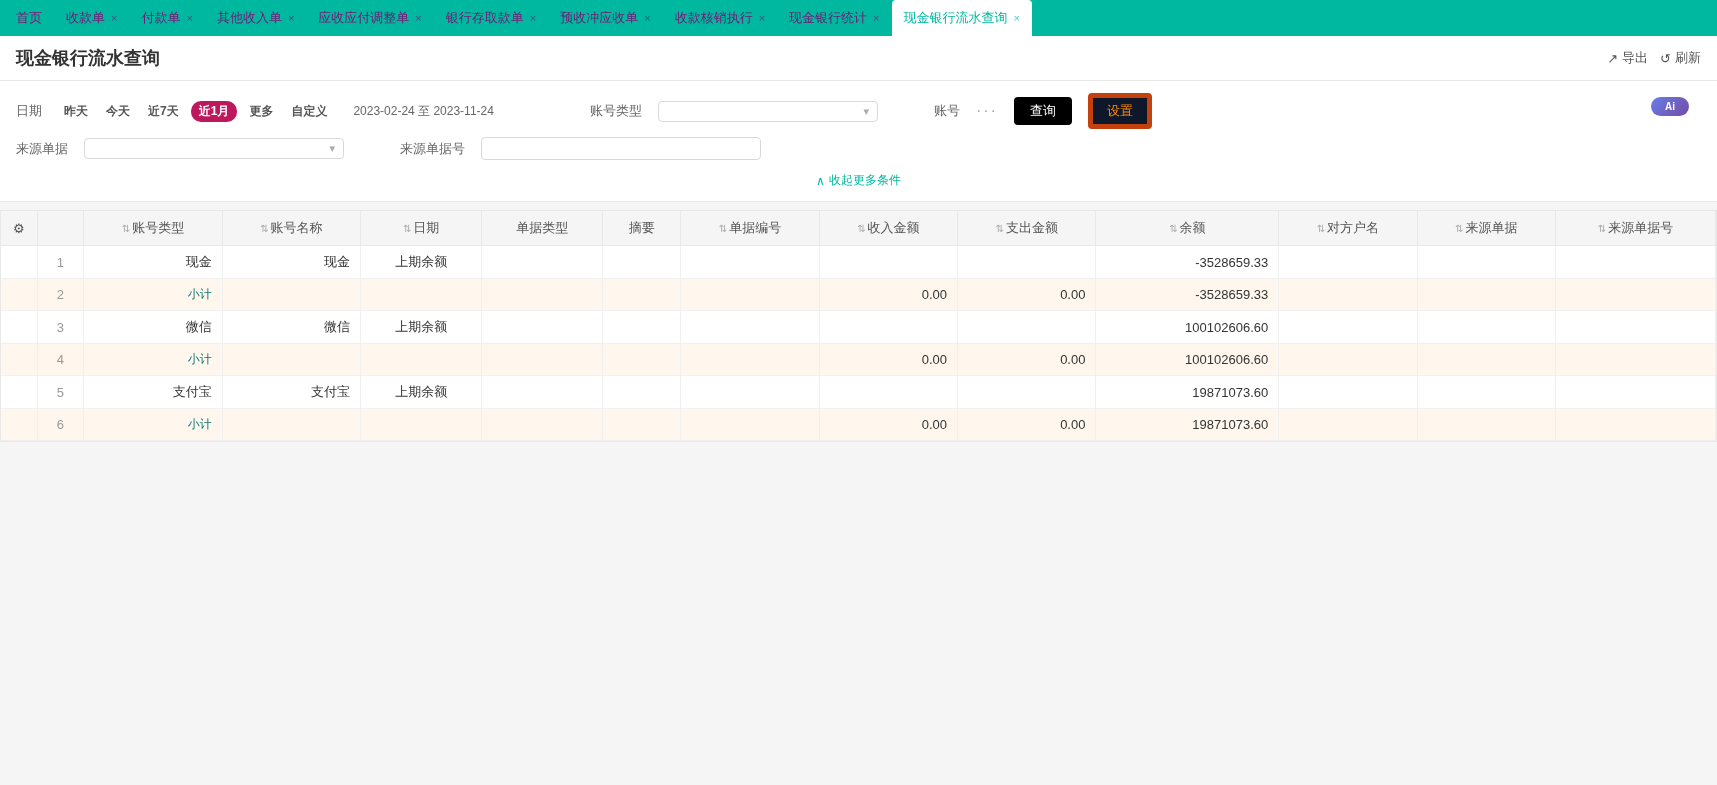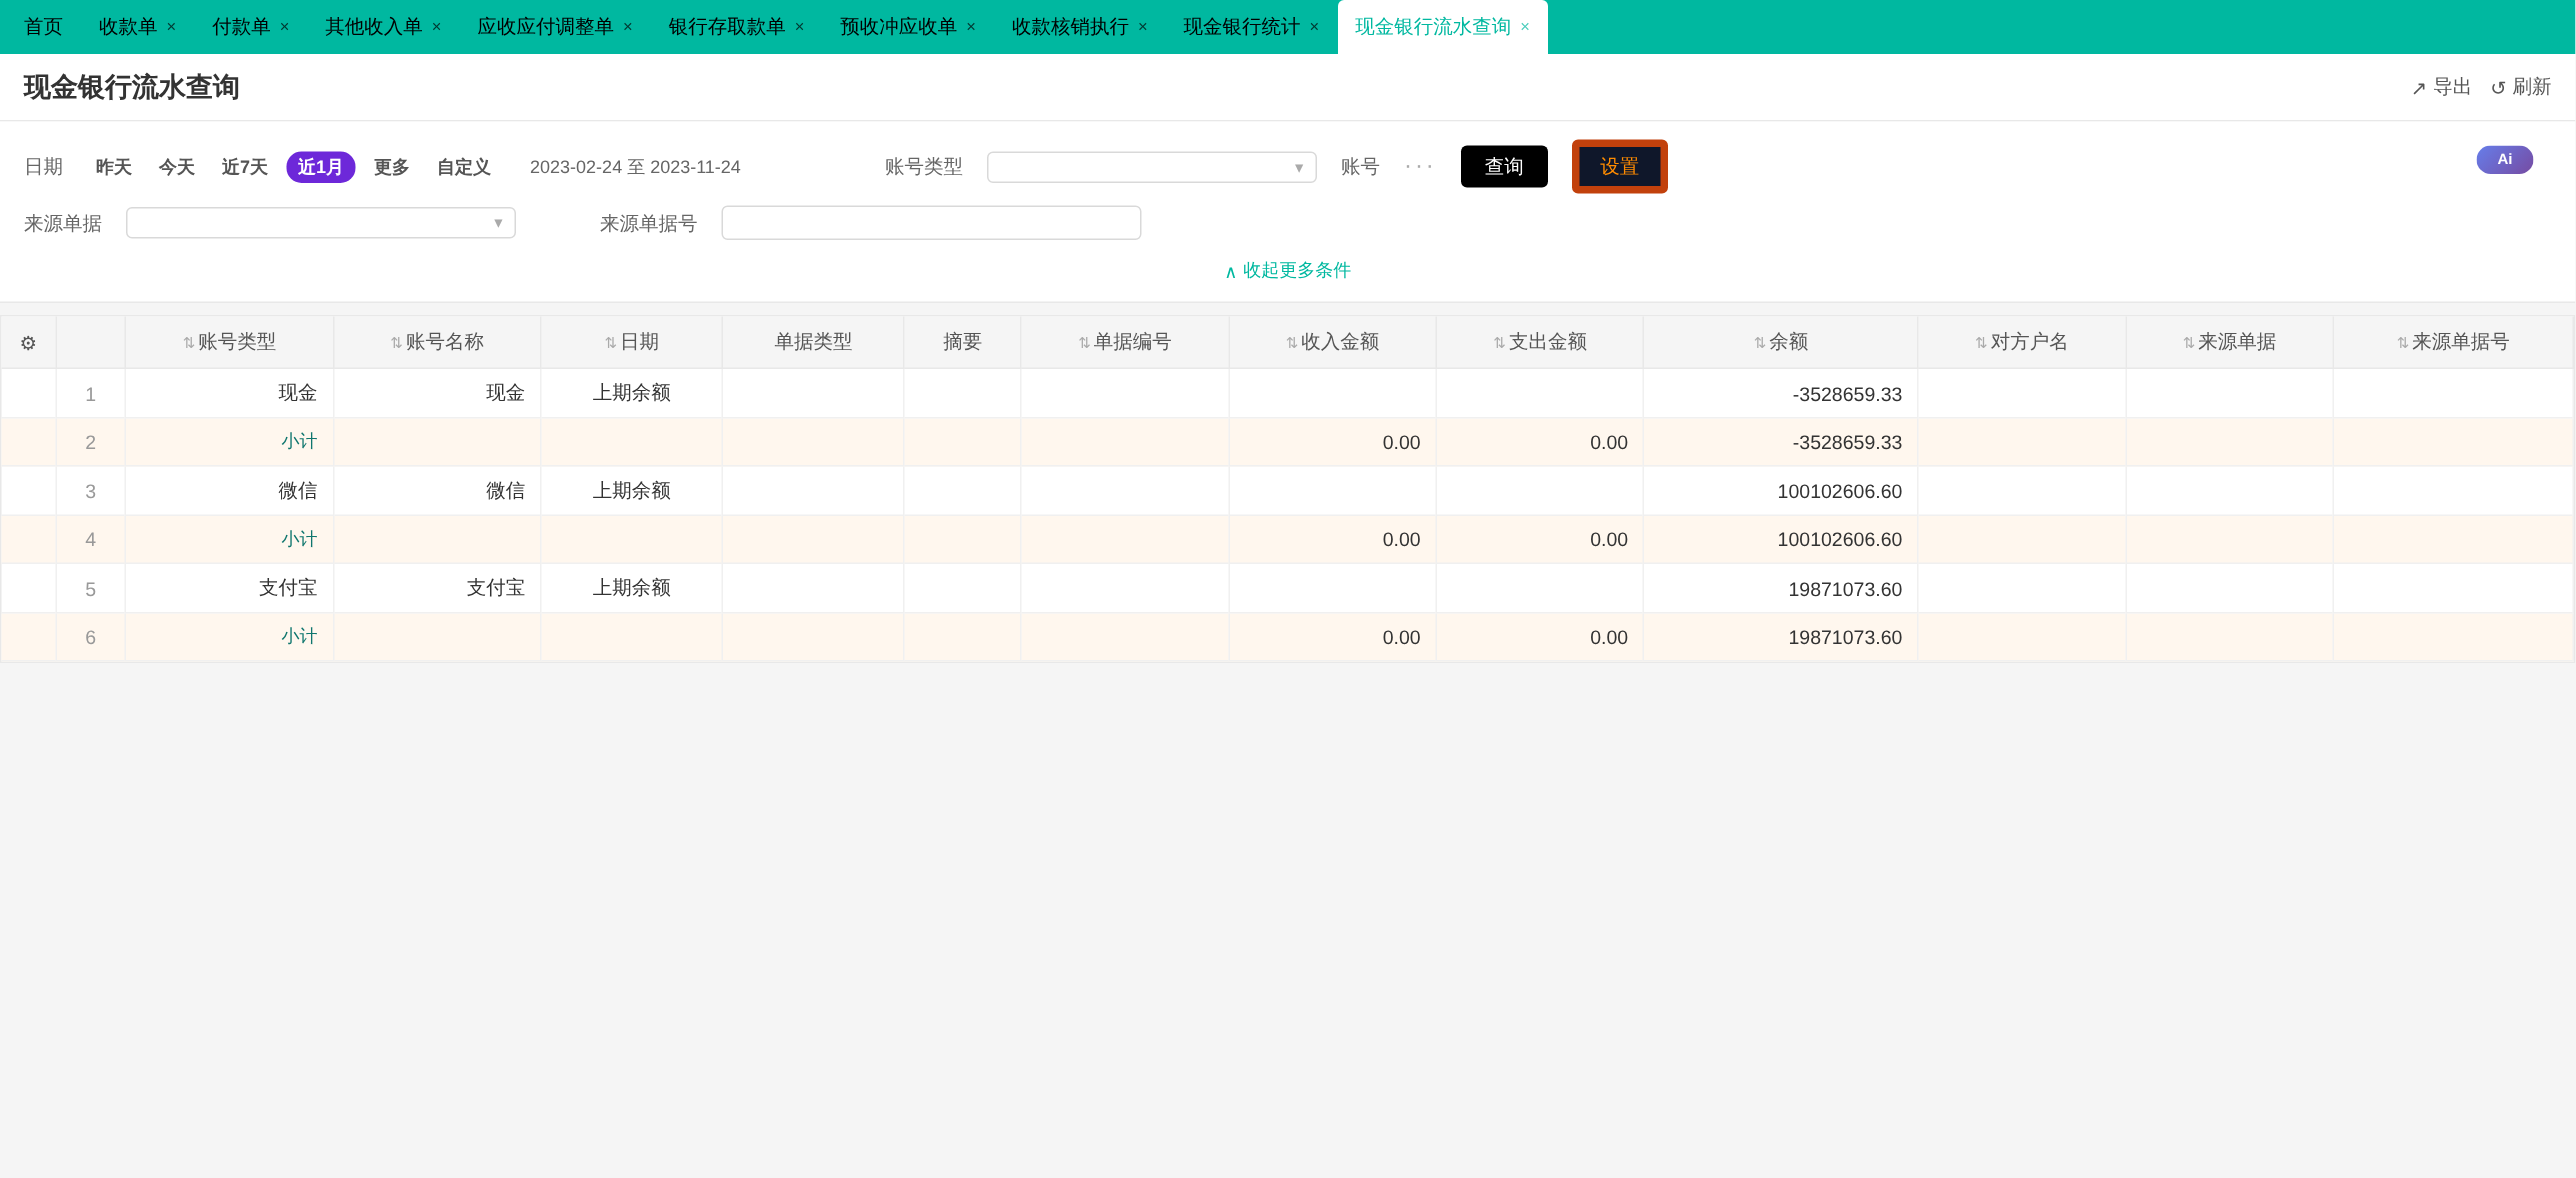--- a/index.html
+++ b/index.html
@@ -8,21 +8,21 @@
     
     .top-nav {
       background: #00b8a0;
       display: flex;
       align-items: center;
       height: 36px;
       padding: 0 4px;
       overflow: hidden;
     }
     .nav-item {
-      color: #000000;
+      color: #701a75;
       padding: 0 12px;
       height: 36px;
       line-height: 36px;
       cursor: pointer;
       white-space: nowrap;
       font-size: 13px;
       display: flex;
       align-items: center;
       gap: 4px;
     }
@@ -89,21 +89,21 @@
       font-weight: bold;
     }
     .date-btn {
       padding: 2px 6px;
       cursor: pointer;
       color: #555;
       font-size: 12px;
       border-radius: 3px;
     }
     .date-btn.active {
-      background: #6d28d9;
+      background: #be185d;
       color: #fff;
       border-radius: 10px;
       padding: 2px 8px;
     }
     .date-range {
       color: #666;
       font-size: 12px;
       margin-left: 4px;
     }
     .filter-select {
@@ -300,21 +300,21 @@
       <span class="date-btn">自定义</span>
     </div>
     <span class="date-range">2023-02-24 至 2023-11-24</span>
 
     <span class="filter-label" style="margin-left:80px;">账号类型</span>
     <div class="filter-select" style="width:220px;">
       <span></span>
       <span class="arrow">▾</span>
     </div>
 
-    <span class="filter-label" style="">账号</span>
+    <span class="filter-label" style="margin-left:40px;">账号</span>
     <span class="three-dots">···</span>
 
     <button class="btn-query">查询</button>
     <button class="btn-settings">设置</button>
   </div>
 
   <div class="filter-row">
 
     <span class="filter-label">来源单据</span>
     <div class="filter-select" style="width:260px;">

